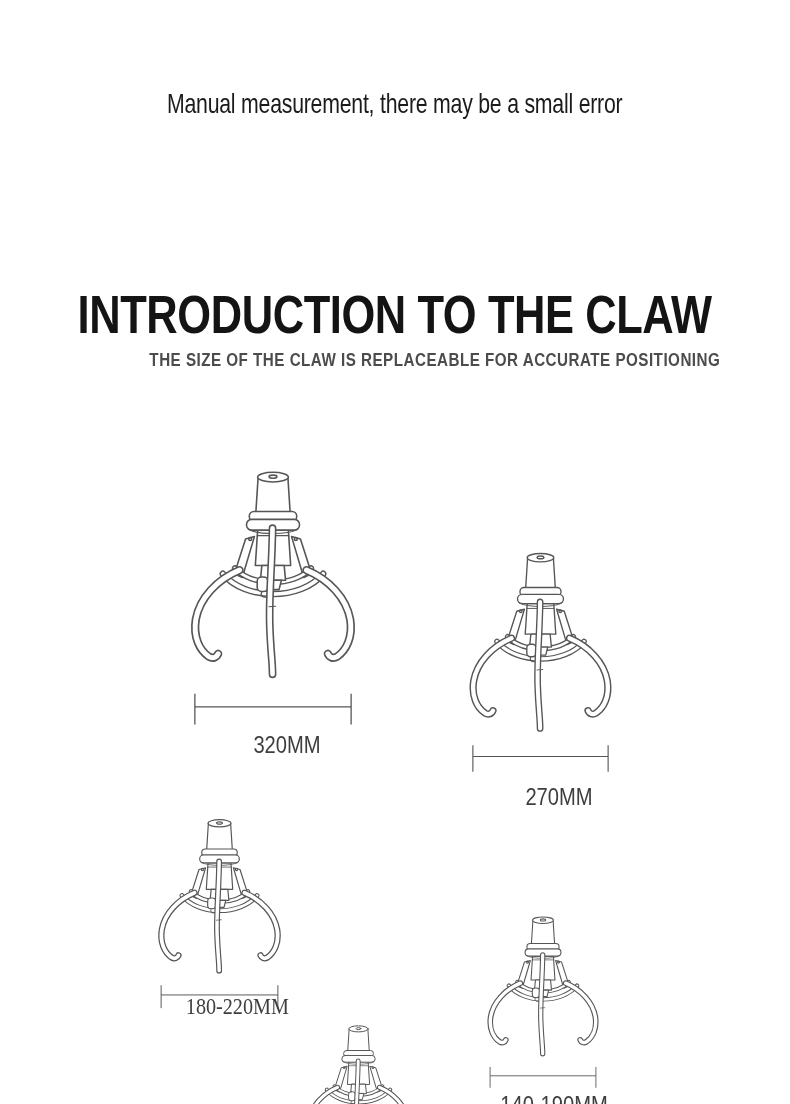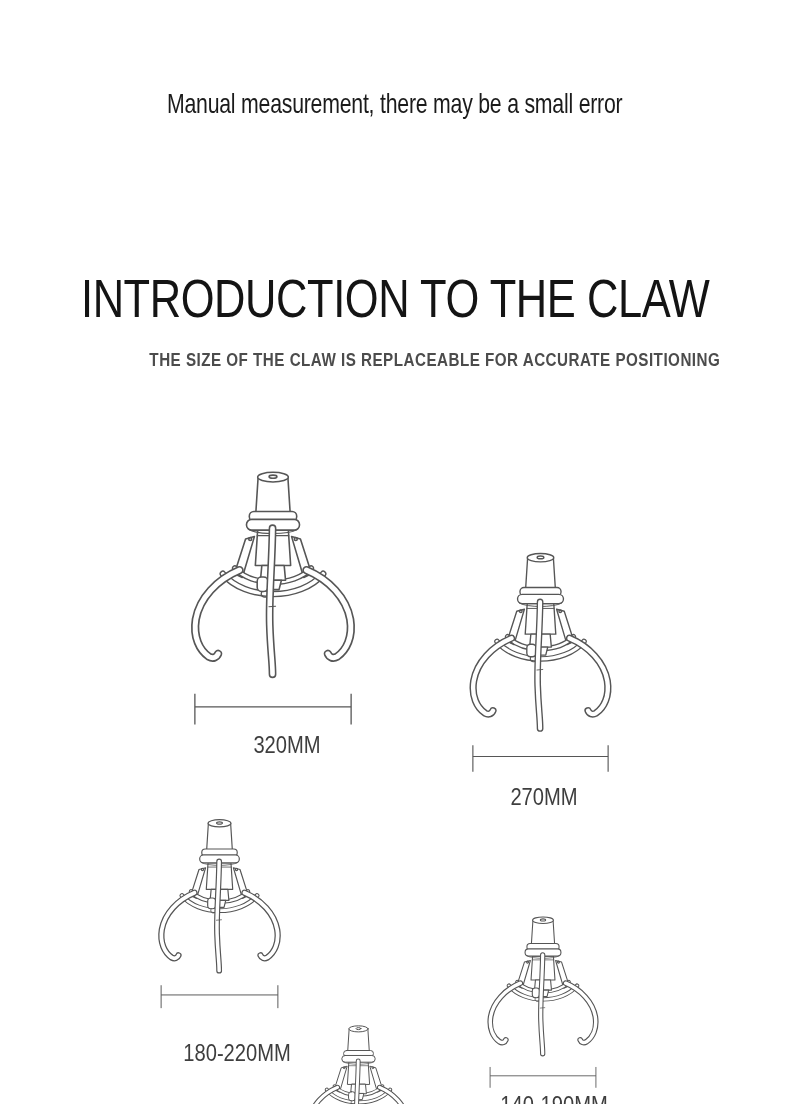--- a/index.html
+++ b/index.html
@@ -10,41 +10,41 @@
     background: #ffffff;
     overflow: hidden;
     font-family: "Liberation Sans", sans-serif;
   }
   .centered-text { position: absolute; left: 0; width: 790px; text-align: center; white-space: nowrap; }
   .squeeze { display: inline-block; transform-origin: 50% 50%; }
 
   .note { top: 88px; font-size: 28px; font-weight: 400; color: #1b1b1b; text-decoration: underline; }
   .note .squeeze { transform: scaleX(0.76); letter-spacing: -0.3px; }
 
-  .heading { top: 268px; font-size: 53px; font-weight: 400; color: #141414; }
+  .heading { top: 284px; font-size: 53px; font-weight: 700; color: #141414; }
   .heading .squeeze { transform: scaleX(0.82); letter-spacing: -0.5px; }
 
   .subheading { top: 349px; font-size: 19px; font-weight: 700; color: #4c4c4c; margin-left: 40px; }
   .subheading .squeeze { transform: scaleX(0.80); letter-spacing: 0.6px; }
 
   .claw { position: absolute; display: block; }
   .claw1 { left: 180px; top: 465px; width: 186px; height: 279px; }
   .claw2 { left: 460px; top: 547px; width: 161px; height: 242px; }
   .claw3 { left: 150px; top: 814px; width: 139px; height: 209px; }
   .claw4 { left: 480px; top: 912px; width: 126px; height: 189px; }
   .claw5 { left: 300px; top: 1021px; width: 117px; height: 176px; }
 
   .size-label {
     position: absolute; width: 220px; text-align: center; white-space: nowrap;
     font-size: 24px; font-weight: 400; color: #3e3e3e; margin-left: 12px;
   }
   .size-label .squeeze { transform: scaleX(0.84); }
   .label1 { left: 165px; top: 731px; }
-  .label2 { left: 422px; top: 783px; }
-  .label3 { left: 115px; top: 1039px; }
+  .label2 { left: 437px; top: 783px; }
+  .label3 { left: 115px; top: 993px; font-family: Liberation Serif, serif; }
   .label4 { left: 432px; top: 1091px; }
 
   .defs-holder { position: absolute; width: 0; height: 0; overflow: hidden; }
 </style>
 </head>
 <body>
 
 <div class="page">
 
   <svg class="defs-holder" aria-hidden="true">

